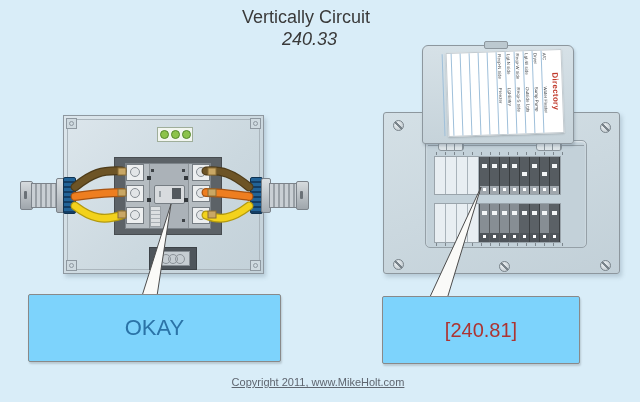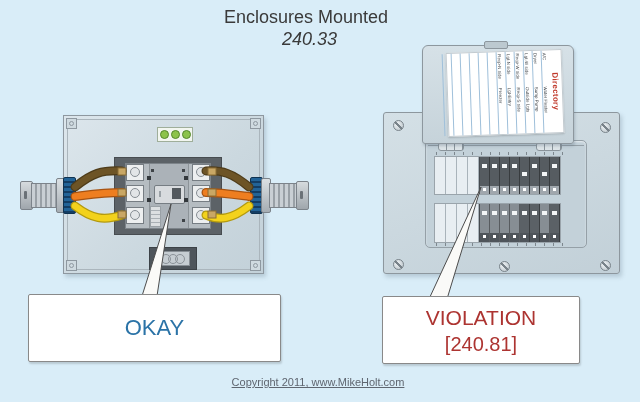--- a/index.html
+++ b/index.html
@@ -88,39 +88,39 @@
   .dir-title{font-size:8px;font-weight:bold;color:#c0392b;text-align:center;margin-top:2px;letter-spacing:.3px;}
   .dir-row{height:8px;border-bottom:1px solid #9fc0da;display:flex;align-items:flex-end;
            font-size:4.5px;line-height:5px;color:#3f4449;overflow:hidden;}
   .dir-row .dc1{width:40%;padding-left:2px;white-space:nowrap;overflow:hidden;}
   .dir-row .dc2{width:58%;padding-left:2px;white-space:nowrap;overflow:hidden;}
 
   
   #overlay{position:absolute;left:0;top:0;pointer-events:none;}
 
   
-  .callout{position:absolute;background:#ffffff;border:1.5px solid #898989;border-radius:2px;
+  .callout{position:absolute;background:#7dd3fc;border:1.5px solid #898989;border-radius:2px;
            box-shadow:1px 2px 2px rgba(0,0,0,.15);display:flex;flex-direction:column;
            align-items:center;justify-content:center;text-align:center;}
   .okay-box{left:28px;top:294px;width:251px;height:66px;}
   .viol-box{left:382px;top:296px;width:196px;height:66px;}
   .okay-head{font-size:22px;color:#2b73a7;line-height:28px;}
   .okay-sub{font-size:22px;color:#2b2b2b;line-height:28px;}
   .viol-head{font-size:21px;color:#ad3431;line-height:27px;}
   .viol-sub{font-size:20px;color:#ad3431;line-height:26px;}
 
   .footer{position:absolute;left:0;top:376px;width:636px;text-align:center;font-size:11px;color:#5f6670;text-decoration:underline;}
 </style>
 </head>
 <body>
 
 <div id="canvas">
 
   <div class="title">
-    <span class="t-line">Enclosures Mounted</span>
+    <span class="t-line">Vertically Circuit</span>
     <span class="t-line t-sect">240.33</span>
   </div>
 
   <div class="encl">
     <div class="encl-inner"></div>
     <div class="cscrew" style="left:2px;top:2px;"></div>
     <div class="cscrew" style="right:2px;top:2px;"></div>
     <div class="cscrew" style="left:2px;bottom:2px;"></div>
     <div class="cscrew" style="right:2px;bottom:2px;"></div>
   </div>
@@ -369,18 +369,17 @@
     </g>
 
     <polygon points="171,204 142,296 157,296" fill="#fafaf8" stroke="#4c4c4c" stroke-width="1"></polygon>
     <polygon points="481,187 429,299 447,299" fill="#fafaf8" stroke="#4c4c4c" stroke-width="1"></polygon>
   </svg>
 
   <div class="callout okay-box">
     <div class="okay-head">OKAY</div>
   </div>
   <div class="callout viol-box">
-    <div class="viol-head">VIOLATION</div>
     <div class="viol-sub">[240.81]</div>
   </div>
 
   <div class="footer">Copyright 2011, www.MikeHolt.com</div>
 </div>
 
 </body></html>

